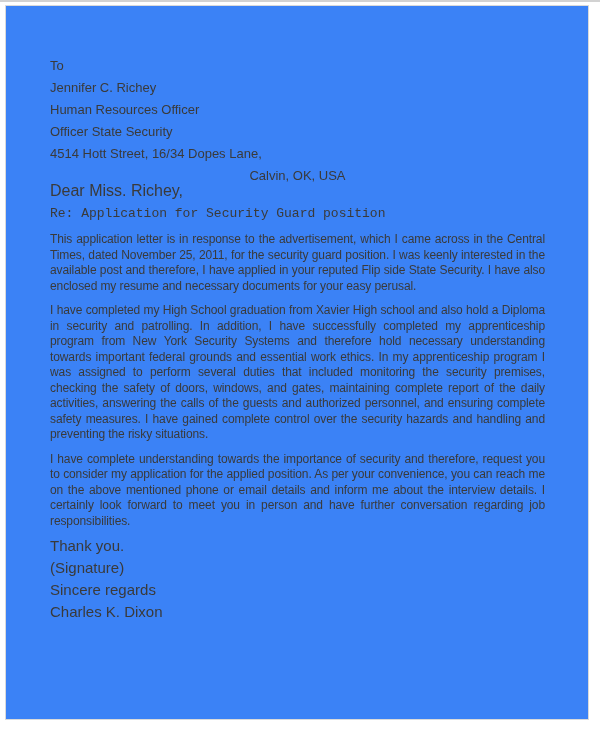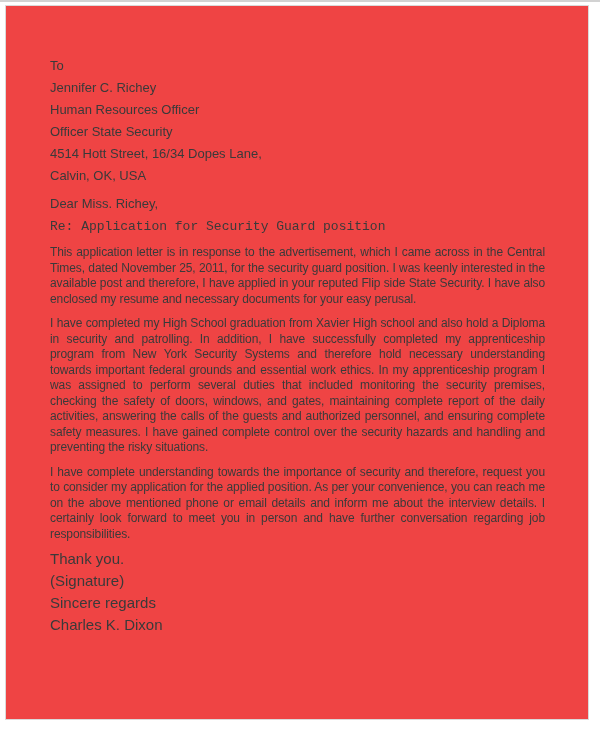--- a/index.html
+++ b/index.html
@@ -25,42 +25,43 @@
     height: 2px;
     background: #d2d2d2;
   }
   .page-frame {
     position: absolute;
     left: 5px;
     top: 5px;
     width: 584px;
     height: 715px;
     border: 1px solid #dadada;
-    background: #ef4444;
+    background: #3b82f6;
     box-sizing: border-box;
   }
   .letter-content {
     position: absolute;
     left: 0;
     top: 0;
     right: 0;
     padding: 52px 43px 0 44px;
     color: #3a3a3a;
   }
   .addr-line {
     font-size: 13px;
     line-height: 15px;
     margin: 0 0 7px 0;
     white-space: pre;
   }
   .addr-line.tight {
-    margin-bottom: 13px;
+    margin-bottom: 0;
+    text-align: center;
   }
   .salutation-line {
-    font-size: 13px;
+    font-size: 16px;
     line-height: 15px;
     margin: 0 0 8px 0;
   }
   .subject-line {
     font-size: 13px;
     line-height: 15px;
     margin: 0 0 11px 0;
     font-family: Liberation Mono, monospace;
   }
   .body-para {

